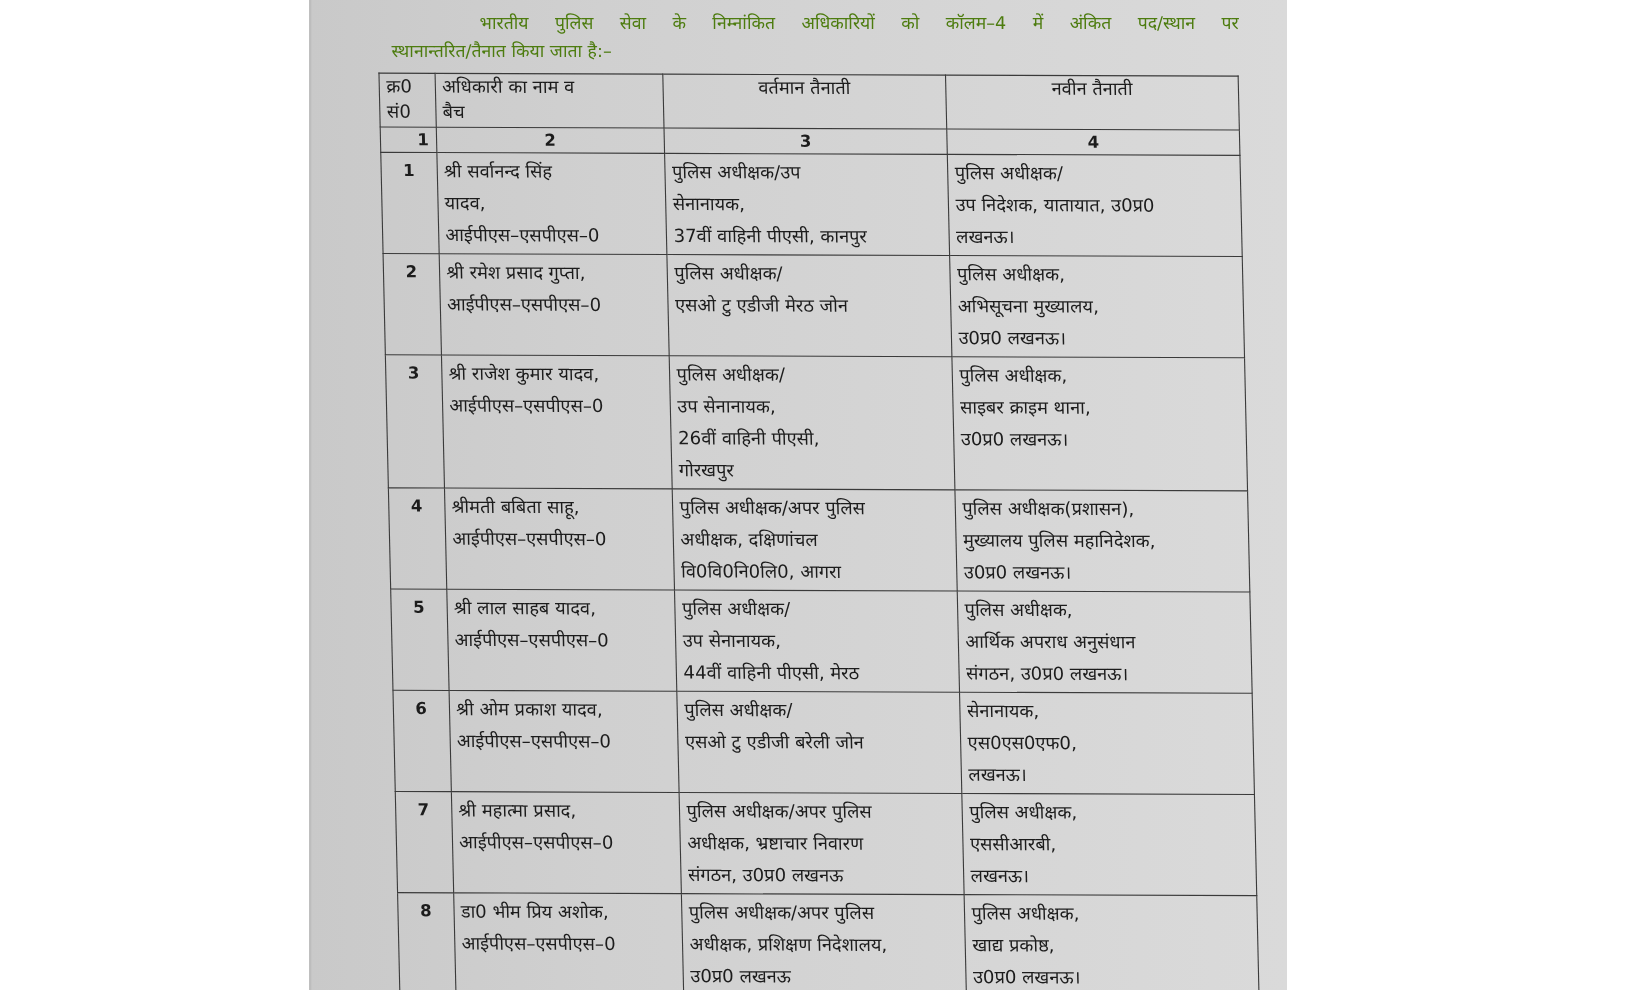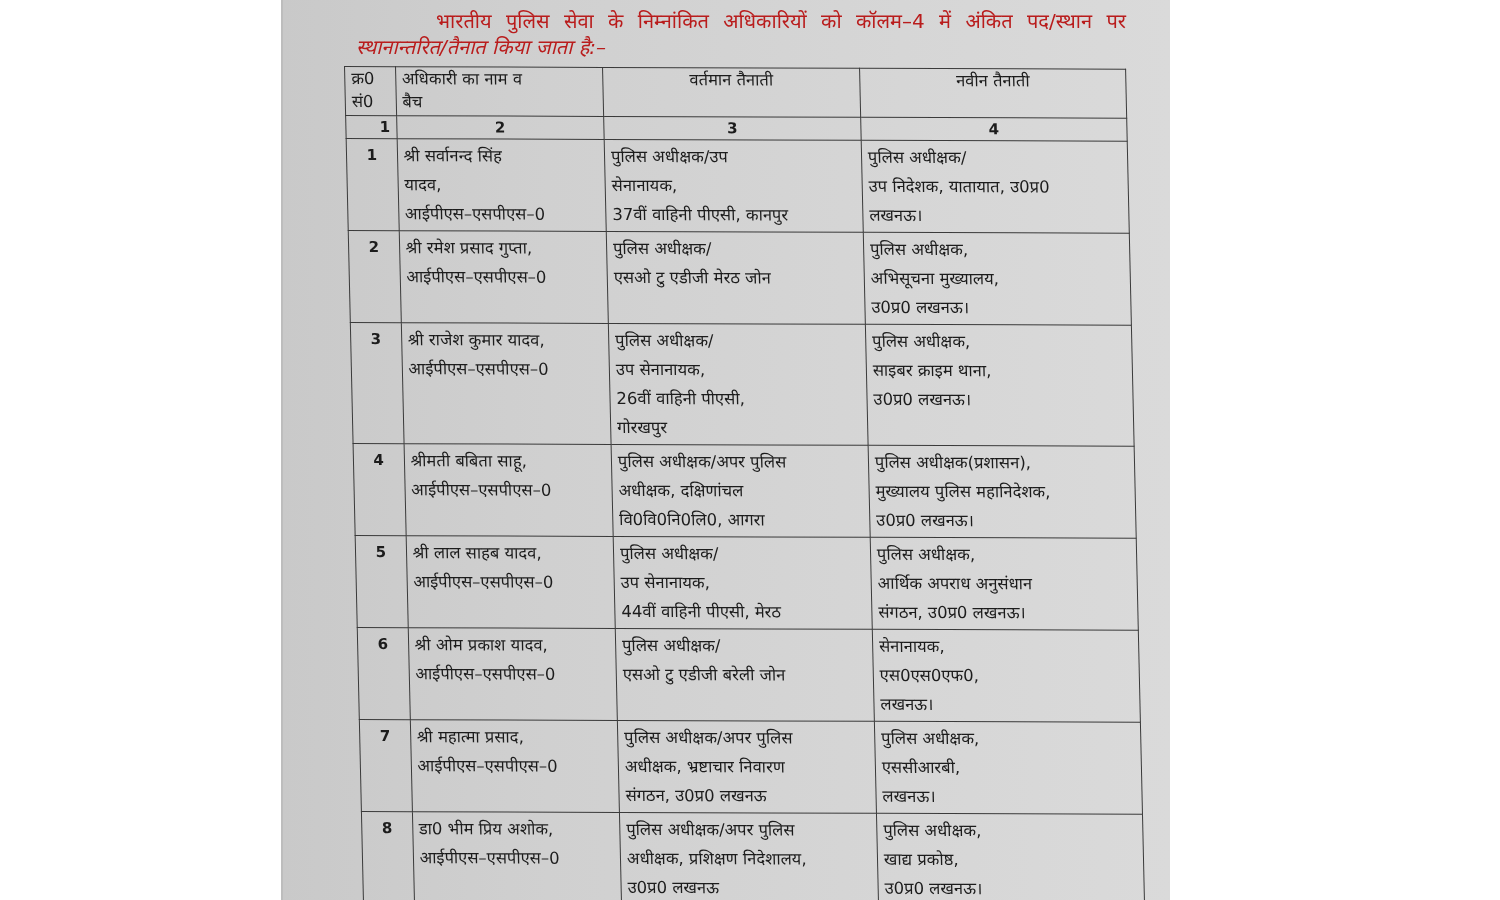--- a/index.html
+++ b/index.html
@@ -9,25 +9,25 @@
     font-family: "DejaVu Sans", "Liberation Sans", sans-serif;
     position: relative;
   }
   .paper {
     position: absolute; left: 281px; top: 0; width: 889px; height: 900px;
     background: linear-gradient(90deg, #c9c9c9 0%, #d0d0d0 30%, #d6d6d6 70%, #dadada 100%);
     box-shadow: inset 2px 0 0 #bdbdbd;
   }
   .intro {
     position: absolute; left: 356px; top: 8px; width: 770px;
-    font-size: 20px; line-height: 26px; color: #b91c1c;
+    font-size: 16px; line-height: 26px; color: #4d7c0f;
     text-align: justify;
   }
   .intro .l1 { display: block; padding-left: 80px; text-align-last: justify; }
-  .intro .l2 { display: block; font-style: italic; }
+  .intro .l2 { display: block; }
   .doc-table {
     position: absolute; left: 344px; top: 66px; width: 782px;
     border-collapse: collapse; table-layout: fixed;
     transform: skewX(1.5deg) rotate(0.2deg);
     transform-origin: top left;
     color: #1c1c1c; font-size: 16.5px;
   }
   .doc-table td, .doc-table th {
     border: 1.5px solid #3a3a3a;
     vertical-align: top; padding: 2px 6px;

